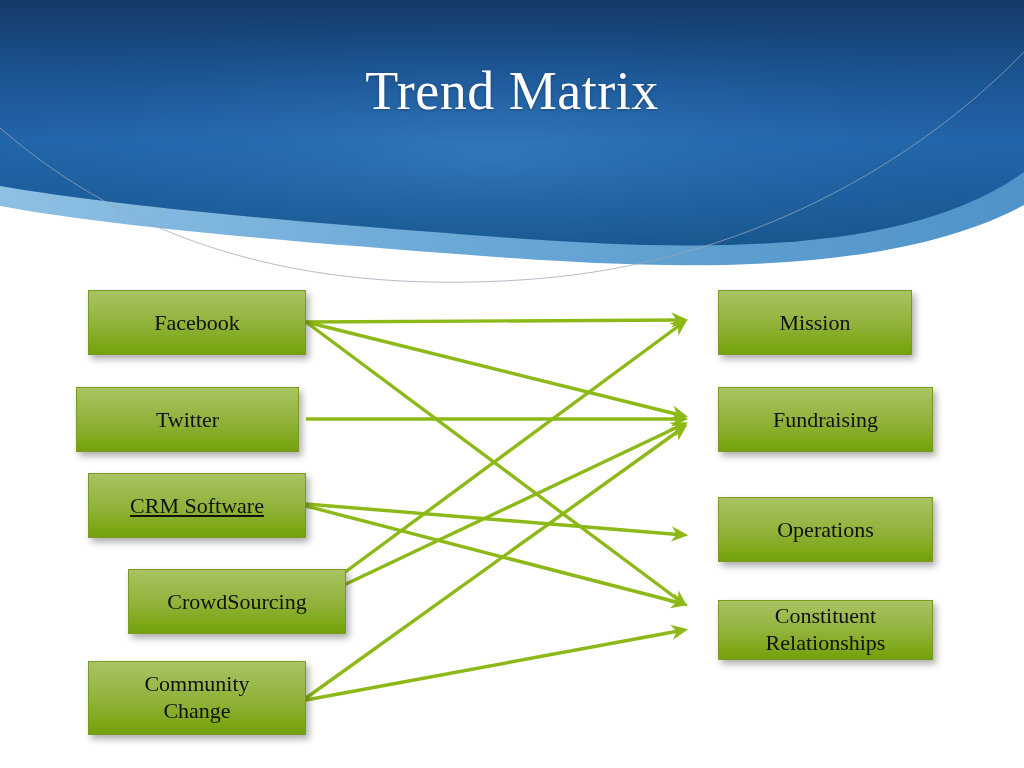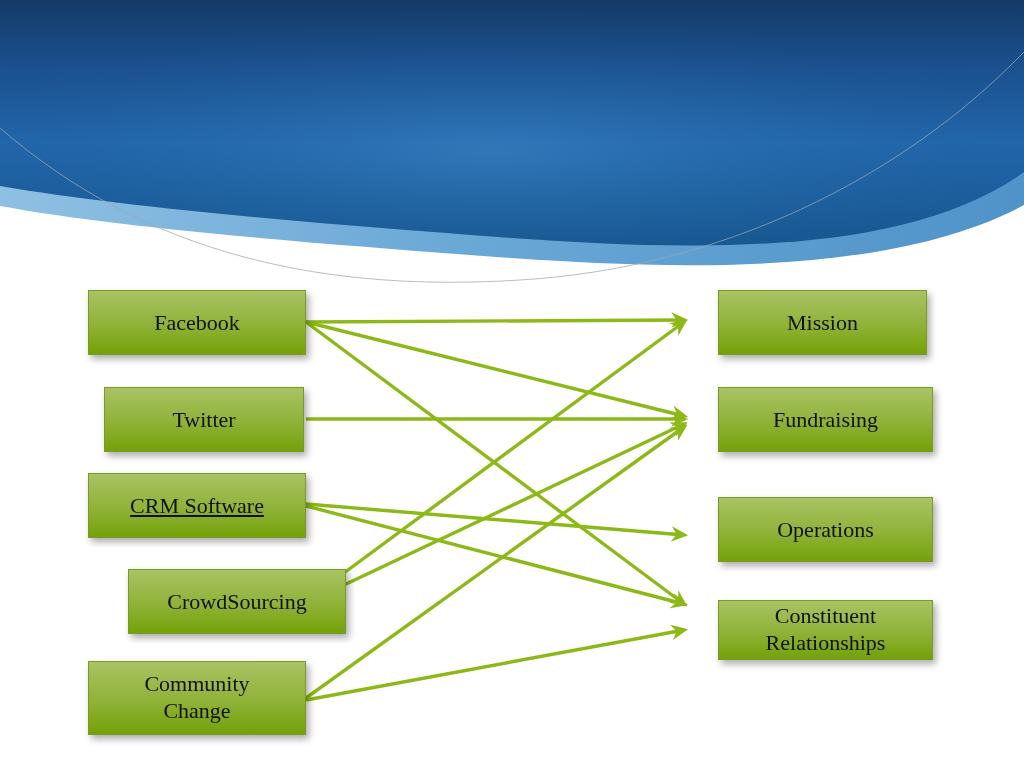--- a/index.html
+++ b/index.html
@@ -105,20 +105,21 @@
     </defs>
 
     <path d="M0,0 L1024,0 L1024,205 C880,282 640,268 470,255 C300,242 120,228 0,206 Z" fill="url(#accentGrad)"></path>
 
     <path d="M0,0 L1024,0 L1024,172 C905,258 690,251 498,237 C322,224 128,208 0,186 Z" fill="url(#blueGrad)"></path>
     <path d="M0,0 L1024,0 L1024,172 C905,258 690,251 498,237 C322,224 128,208 0,186 Z" fill="url(#blueGlow)"></path>
 
     <path d="M0,128 C150,258 330,292 520,280 C720,268 900,180 1024,52" fill="none" stroke="#9aa7b4" stroke-width="1" opacity="0.75"></path>
   </svg>
 
+  <h1 id="slide-title">Trend Matrix</h1>
 
   <svg id="arrow-layer" viewBox="0 0 1024 768" width="1024" height="768">
     <defs>
       <marker id="arrowHead" viewBox="0 0 10 10" refX="7.2" refY="5" markerWidth="5.2" markerHeight="5.2" orient="auto-start-reverse">
         <path d="M 0 0.6 L 9.6 5 L 0 9.4 L 3 5 Z" fill="#8cb917"></path>
       </marker>
     </defs>
     <g id="connection-group">
         <line x1="306" y1="322" x2="684" y2="320" stroke="#8cb917" stroke-width="3.4" marker-end="url(#arrowHead)"></line>
         <line x1="306" y1="322" x2="684" y2="416" stroke="#8cb917" stroke-width="3.4" marker-end="url(#arrowHead)"></line>
@@ -130,35 +131,35 @@
         <line x1="306" y1="603" x2="684" y2="424" stroke="#8cb917" stroke-width="3.4" marker-end="url(#arrowHead)"></line>
         <line x1="306" y1="698" x2="684" y2="427" stroke="#8cb917" stroke-width="3.4" marker-end="url(#arrowHead)"></line>
         <line x1="306" y1="700" x2="684" y2="630" stroke="#8cb917" stroke-width="3.4" marker-end="url(#arrowHead)"></line>
       </g>
   </svg>
 
   <div id="left-column">
       <div class="node-box" style="left: 88px; top: 290px; width: 218px; height: 65px;">
         <span class="node-label"><span>Facebook</span></span>
       </div>
-      <div class="node-box" style="left: 104px; top: 387px; width: 200px; height: 65px;">
+      <div class="node-box" style="left: 76px; top: 387px; width: 223px; height: 65px;">
         <span class="node-label"><span>Twitter</span></span>
       </div>
       <div class="node-box" style="left: 88px; top: 473px; width: 218px; height: 65px; text-decoration: underline;">
         <span class="node-label"><span>CRM Software</span></span>
       </div>
       <div class="node-box" style="left: 88px; top: 569px; width: 218px; height: 65px; margin-left: 40px;">
         <span class="node-label"><span>CrowdSourcing</span></span>
       </div>
       <div class="node-box two-line" style="left: 88px; top: 661px; width: 218px; height: 74px; justify-content: flex-end;">
         <span class="node-label"><span>Community</span><br><span>Change</span></span>
       </div>
     </div>
   <div id="right-column">
-      <div class="node-box" style="left: 718px; top: 290px; width: 209px; height: 65px;">
+      <div class="node-box" style="left: 718px; top: 290px; width: 194px; height: 65px;">
         <span class="node-label"><span>Mission</span></span>
       </div>
       <div class="node-box" style="left: 718px; top: 387px; width: 215px; height: 65px;">
         <span class="node-label"><span>Fundraising</span></span>
       </div>
       <div class="node-box" style="left: 718px; top: 497px; width: 215px; height: 65px;">
         <span class="node-label"><span>Operations</span></span>
       </div>
       <div class="node-box two-line" style="left: 718px; top: 600px; width: 215px; height: 60px; justify-content: flex-end;">
         <span class="node-label"><span>Constituent</span><br><span>Relationships</span></span>

